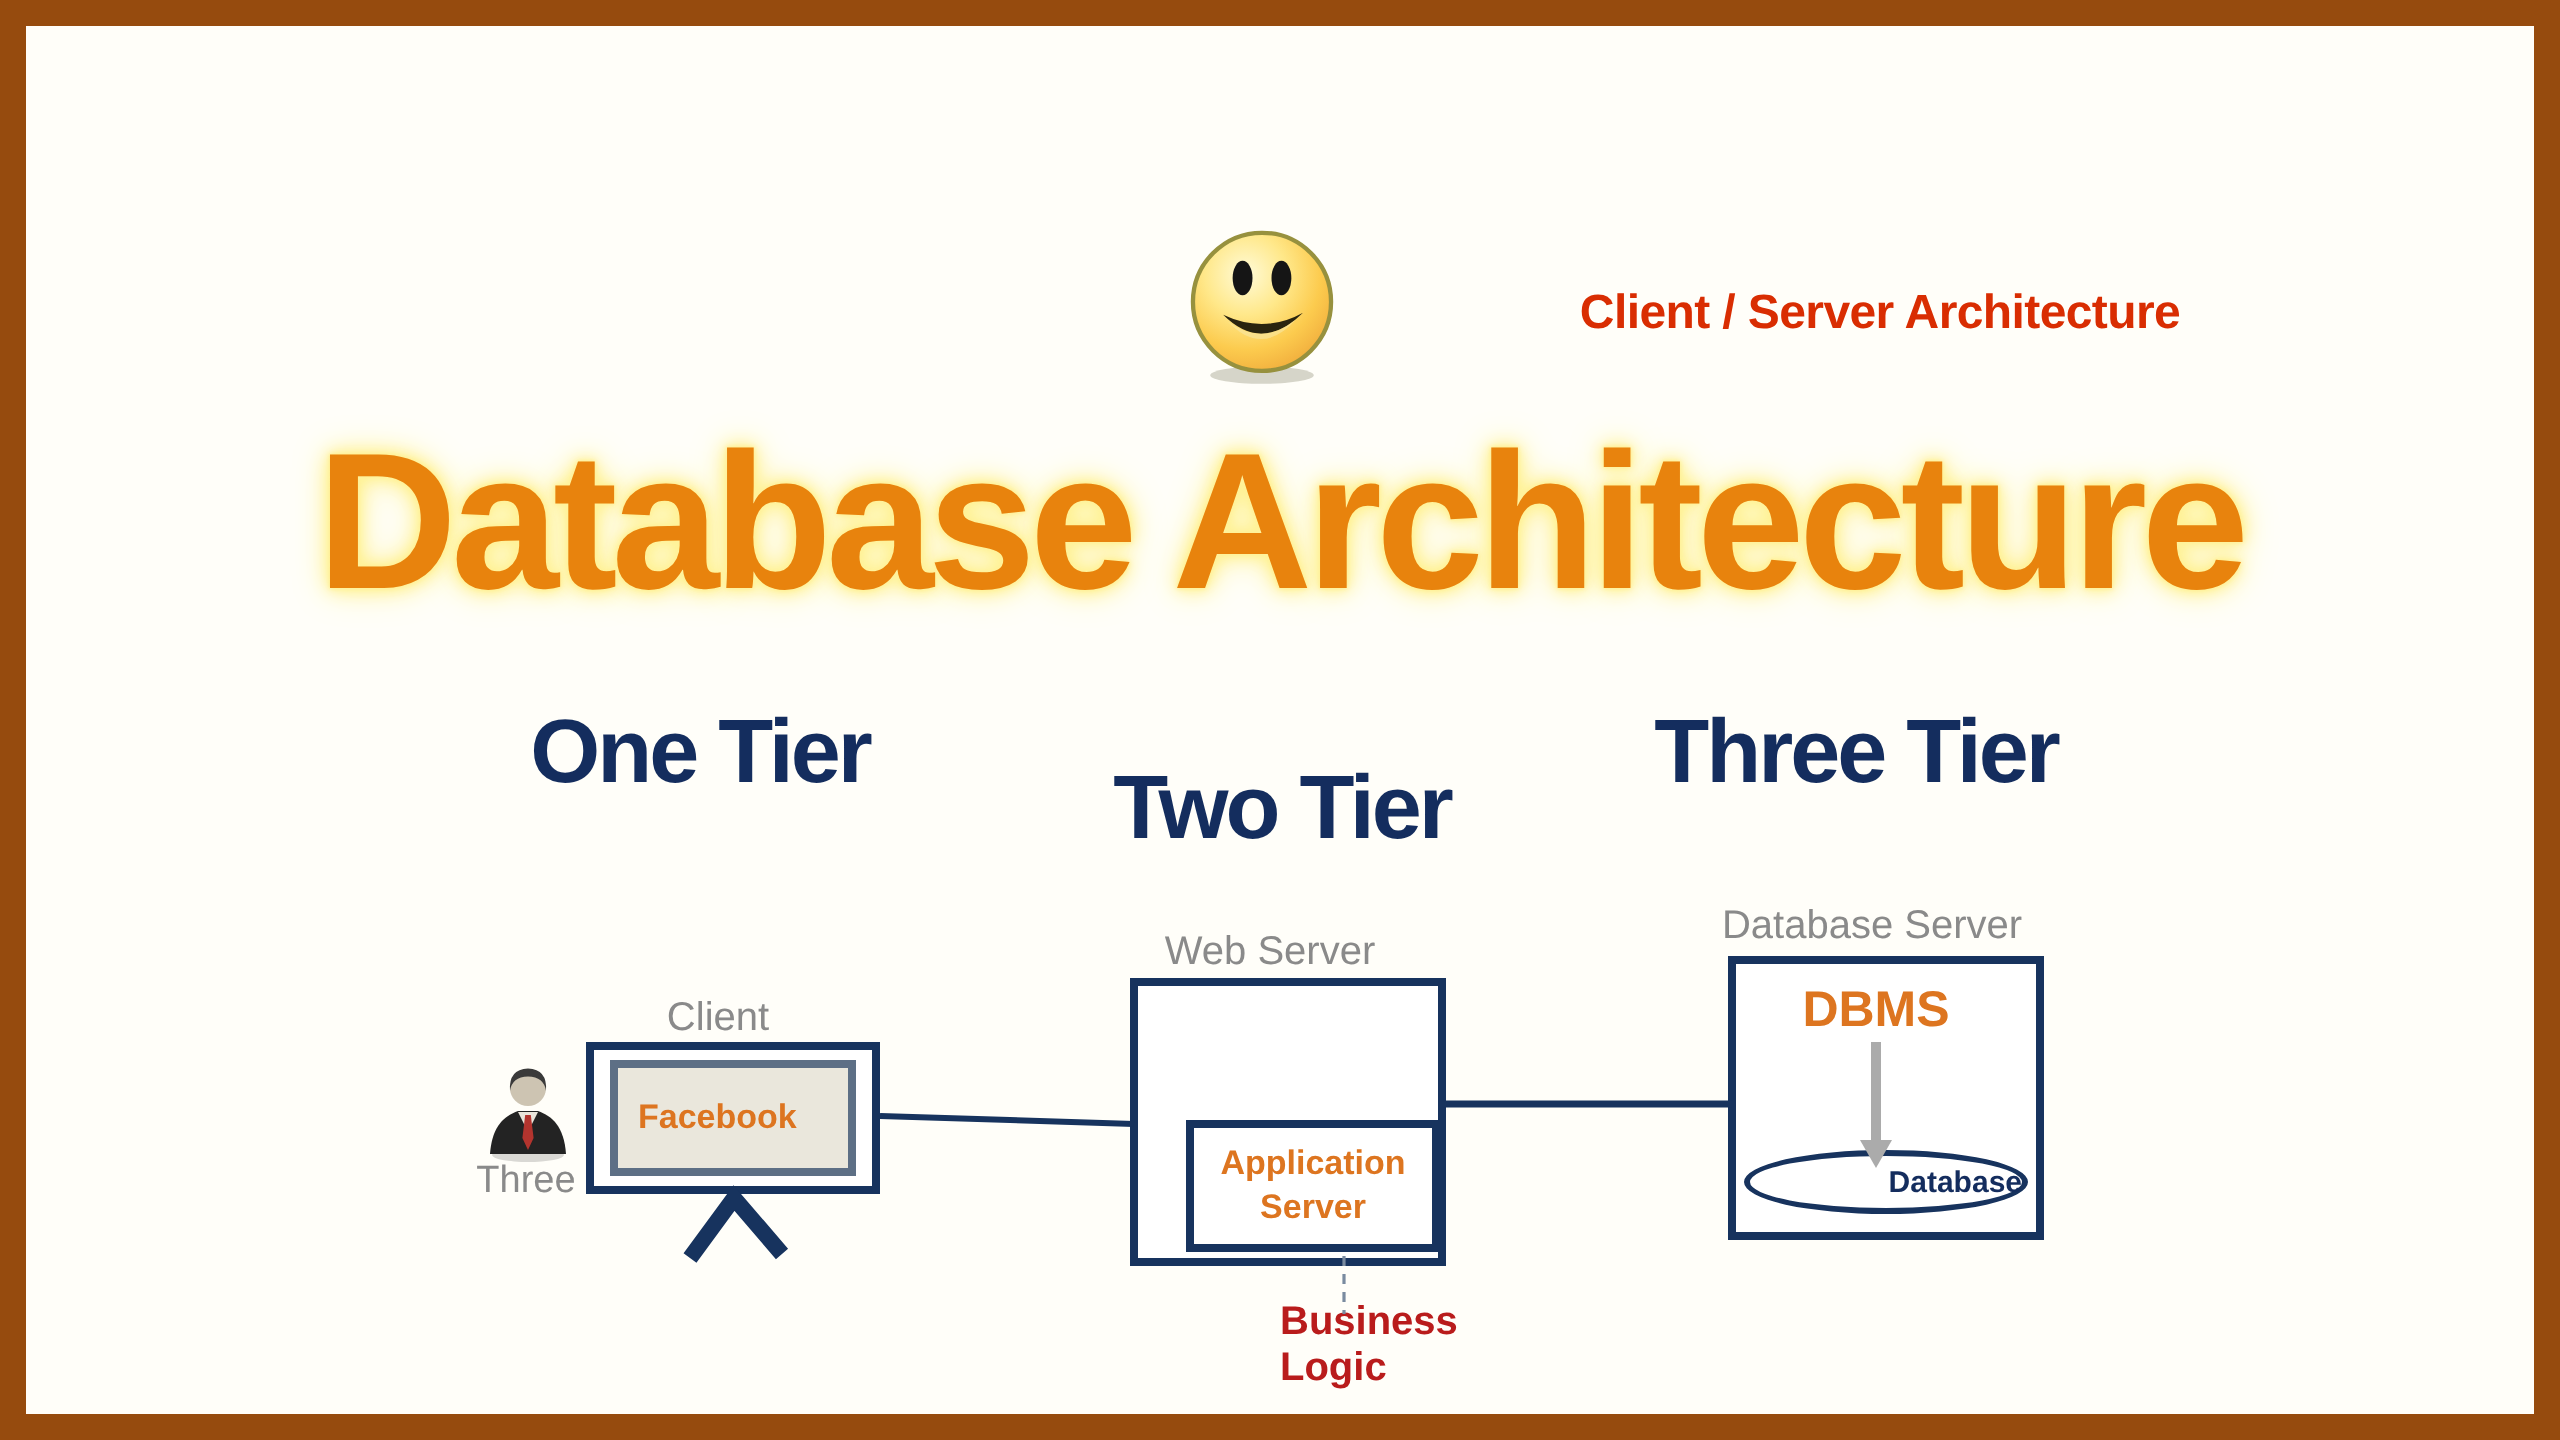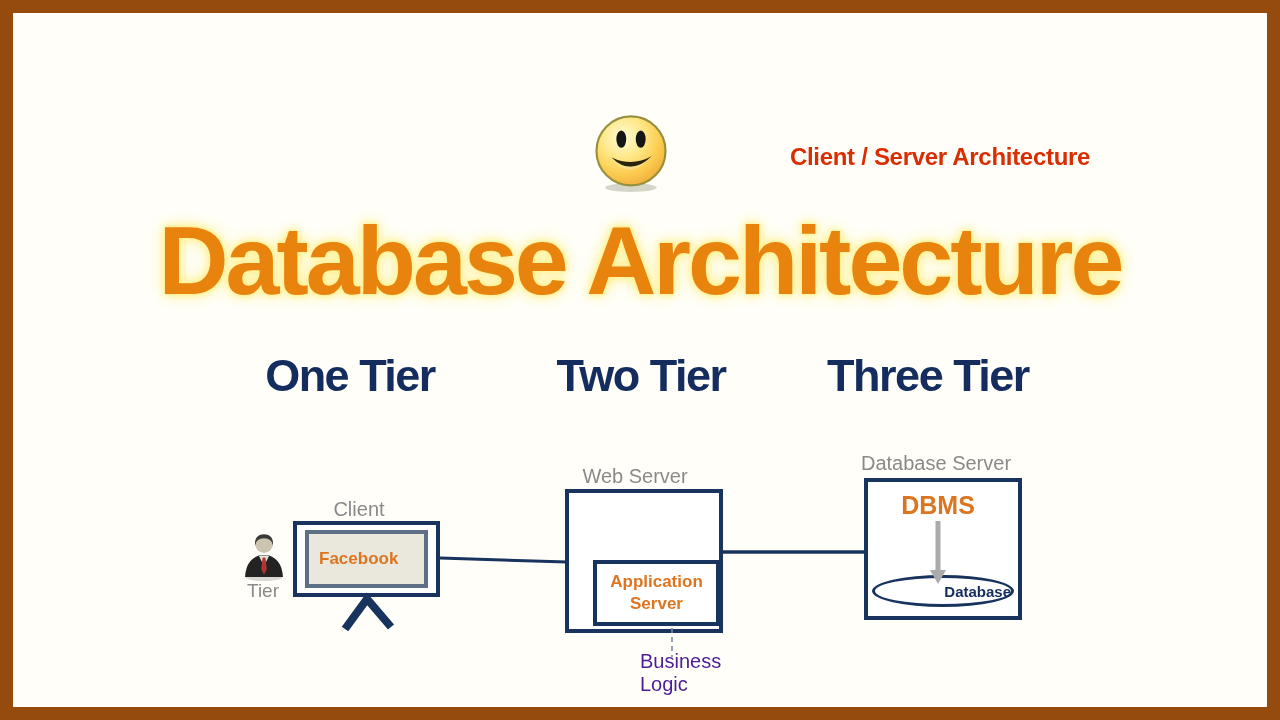--- a/index.html
+++ b/index.html
@@ -29,21 +29,21 @@
     text-shadow:0 0 5px #FFF4A8, 0 0 10px #FFEE75, 0 0 18px #FFF4A8, 0 0 2px #FFE25E;
   }
 
   
   .tier {
     top:350px; transform:translateX(-50%);
     font-size:45px; font-weight:bold; color:#142D5E;
     letter-spacing:-1.5px; white-space:nowrap;
   }
   .tier-one   { left:326px;margin-left:24px; }
-  .tier-two   { left:641px; }
+  .tier-two   { left:641px;margin-top:28px; }
   .tier-three { left:928px; }
 
   
   .glabel {
     color:#8A8A8A; font-size:20px; transform:translateX(-50%);
     white-space:nowrap;
   }
   .client-label   { left:359px; top:498px; }
   .user-label     { left:263px; top:580px; font-size:19px; }
   .ws-label       { left:635px; top:465px; }
@@ -70,21 +70,21 @@
   }
   .app-box {
     left:593px; top:560px; width:127px; height:66px;
     border:4px solid #17335E; background:#fff; z-index:4;
     display:flex; align-items:center; justify-content:center;
     text-align:center;
   }
   .app-box span { font-size:17px; font-weight:bold; color:#DD7520; line-height:1.3; width:110px; }
   .biz-label {
     left:640px; top:650px; width:92px;
-    font-size:20px; font-weight:normal; color:#4c1d95; line-height:1.17;
+    font-size:20px; font-weight:bold; color:#b91c1c; line-height:1.17;
   }
 
   
   .db-box {
     left:864px; top:478px; width:158px; height:142px;
     border:4px solid #17335E; background:#fff; z-index:3;
   }
   .dbms-label {
     left:938px; top:491px; transform:translateX(-50%);
     font-size:25px; font-weight:bold; color:#DD7520; z-index:5;
@@ -131,21 +131,21 @@
   <div class="abs glabel client-label">Client</div>
 
   <svg class="abs user-icon" viewBox="0 0 48 52">
     <ellipse cx="24" cy="47.5" rx="18" ry="3.5" fill="rgba(0,0,0,0.15)"></ellipse>
     <path d="M5,47 C6,33 12,28 19,25.5 L29,25.5 C36,28 42,33 43,47 Z" fill="#232323"></path>
     <polygon points="19,26 24,36 29,26" fill="#E9E5DB"></polygon>
     <polygon points="22.6,27.5 25.4,27.5 26.8,39 24,45 21.2,39" fill="#B3342E"></polygon>
     <circle cx="24" cy="14" r="9" fill="#CDC4B2"></circle>
     <path d="M15,15.5 Q14.2,4.5 24,4.2 Q33.8,4.5 33,15.5 Q32,8.5 24,8.3 Q16,8.5 15,15.5 Z" fill="#3A3A3A"></path>
   </svg>
-  <div class="abs glabel user-label">Tier</div>
+  <div class="abs glabel user-label">Three</div>
 
   <div class="abs monitor">
     <div class="screen">
       <span>Facebook</span>
     </div>
   </div>
 
   <div class="abs glabel ws-label">Web Server</div>
   <div class="abs ws-box"></div>
   <div class="abs app-box">

